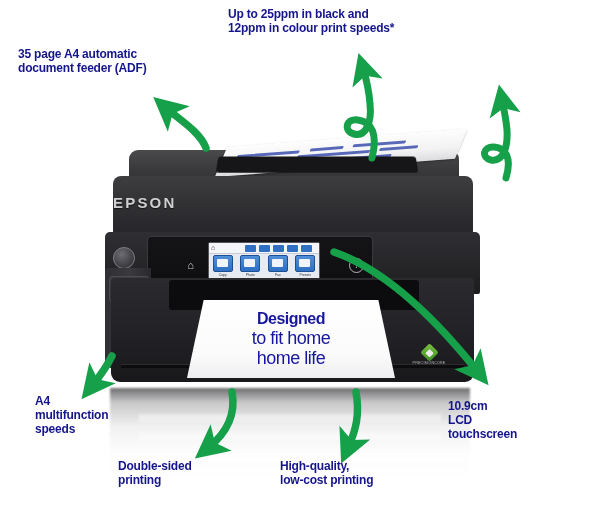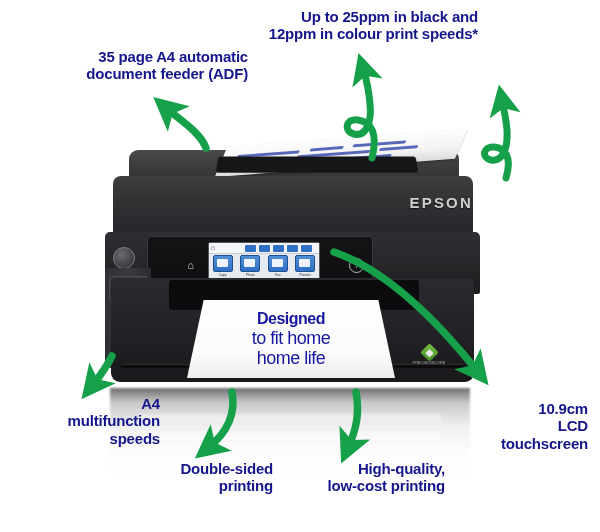--- a/index.html
+++ b/index.html
@@ -14,23 +14,23 @@
     background: #ffffff;
     overflow: hidden;
     font-family: "Liberation Sans", sans-serif;
   }
 
   
   .callout {
     position: absolute;
     color: #15158c;
     font-weight: bold;
-    font-size: 15px;
+    font-size: 12px;
     line-height: 1.16;
-    text-align: right;
+    text-align: left;
     letter-spacing: -0.2px;
     white-space: pre-line;
   }
   .callout sup {
     font-size: 0.58em;
     vertical-align: super;
     line-height: 0;
   }
 
   #c-adf      { left: 18px;  top: 48px;  width: 230px; }
@@ -130,21 +130,21 @@
     top: 48px;
     width: 360px;
     height: 58px;
     background: linear-gradient(to bottom, #3e3e41 0%, #333336 40%, #26262a 100%);
     border-radius: 8px 8px 3px 3px;
   }
   #epson-logo {
     position: absolute;
     left: 0; right: 0;
     top: 18px;
-    text-align: right;
+    text-align: left;
     color: #cfcfd2;
     font-family: "Liberation Sans", sans-serif;
     font-size: 15px;
     font-weight: bold;
     letter-spacing: 2.2px;
     text-shadow: 0 1px 1px rgba(0,0,0,0.6);
   }
 
   
   #panel-shelf {

